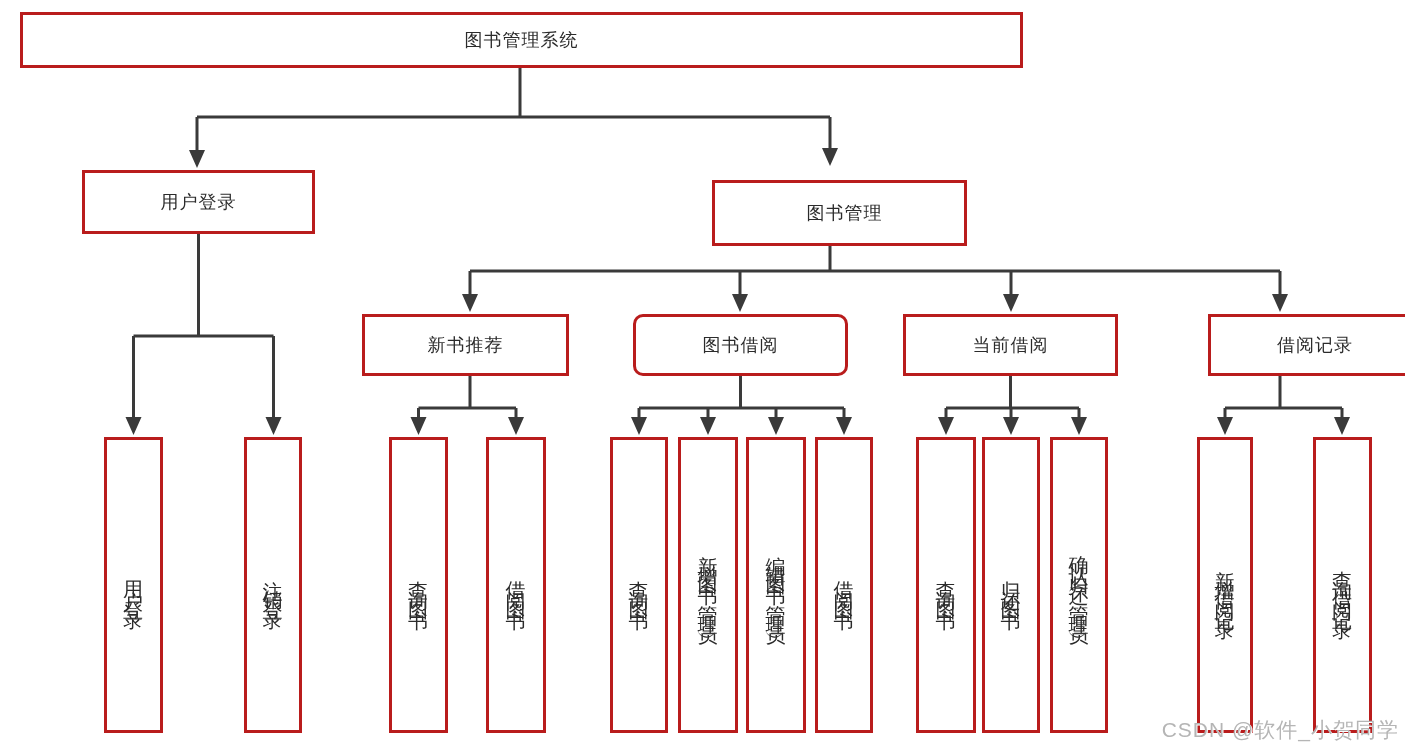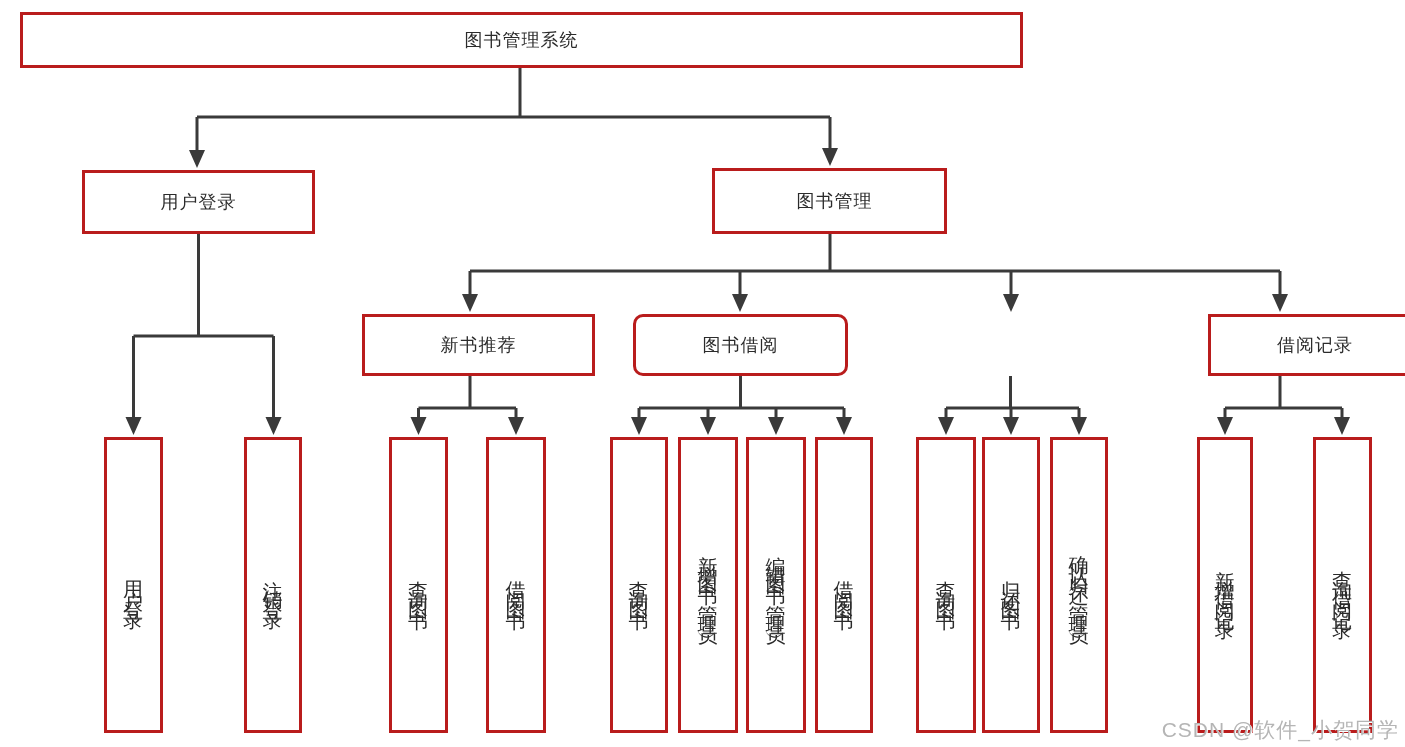--- a/index.html
+++ b/index.html
@@ -70,24 +70,25 @@
              M938 417 L954 417 L946 435 Z
              M1003 417 L1019 417 L1011 435 Z
              M1071 417 L1087 417 L1079 435 Z
              M1217 417 L1233 417 L1225 435 Z
              M1334 417 L1350 417 L1342 435 Z"></path>
   </svg>
 
   <div class="box" style="left:20px;top:12px;width:1003px;height:56px;">图书管理系统</div>
 
   <div class="box" style="left:82px;top:170px;width:233px;height:64px;">用户登录</div>
-  <div class="box" style="left:712px;top:168px;width:235px;height:66px;padding-left:10px;">图书管理</div>
+  <div class="box" style="left:712px;top:180px;width:255px;height:66px;padding-left:10px;">图书管理</div>
 
-  <div class="box" style="left:362px;top:314px;width:233px;height:62px;">新书推荐</div>
+  <div class="box" style="left:362px;top:314px;width:207px;height:62px;">新书推荐</div>
   <div class="box" style="left:633px;top:314px;width:215px;height:62px;border-radius:10px;">图书借阅</div>
+  <div class="box" style="left:903px;top:314px;width:215px;height:62px;">当前借阅</div>
   <div class="box" style="left:1208px;top:314px;width:214px;height:62px;">借阅记录</div>
 
   <div class="box leaf" style="left:104px;top:437px;width:59px;height:296px;">
     <span class="vtext">用户登录</span>
   </div>
   <div class="box leaf" style="left:244px;top:437px;width:58px;height:296px;">
     <span class="vtext">注销登录</span>
   </div>
 
   <div class="box leaf" style="left:389px;top:437px;width:59px;height:296px;">

